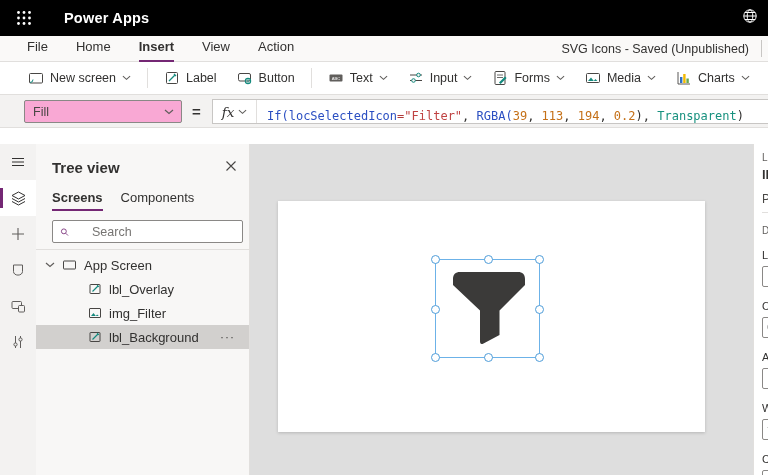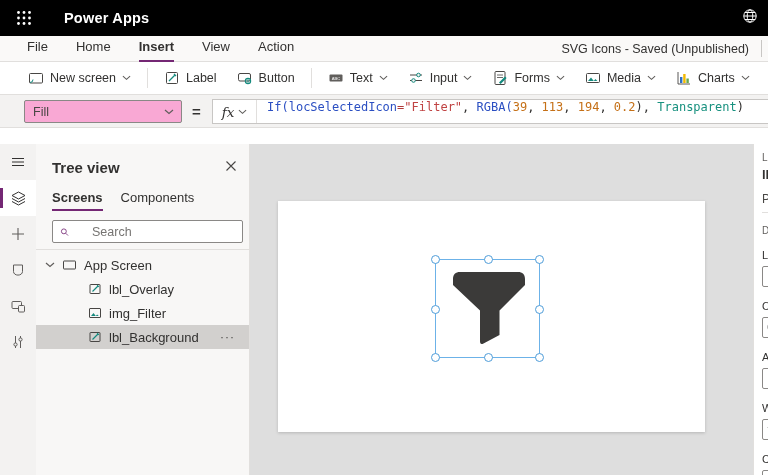--- a/index.html
+++ b/index.html
@@ -32,21 +32,21 @@
 
   
   #formulabar { position:absolute; left:0; top:95px; width:768px; height:33px;
     background:#f3f2f1; border-bottom:1px solid #e1dfdd; }
   #prop-select { position:absolute; left:24px; top:5px; width:158px; height:23px; background:#f9a8d4;
     border:1px solid #8a8886; border-radius:2px; display:flex; align-items:center; cursor:pointer; }
   #prop-select span.lbl { font-size:12.5px; color:#484644; padding-left:8px; }
   #prop-select .chev { margin-left:auto; margin-right:7px; }
   #equals { position:absolute; left:192px; top:8px; font-size:15px; font-weight:bold; color:#323130; }
   #fx-field { position:absolute; left:212px; top:4px; right:0; height:25px; background:#fff;
-    border:1px solid #c8c6c4; border-right:none; display:flex; align-items:flex-start; }
+    border:1px solid #c8c6c4; border-right:none; display:flex; align-items:flex-end; }
   #fx-btn { width:44px; height:100%; display:flex; align-items:center; justify-content:center; gap:4px;
     border-right:1px solid #e1dfdd; cursor:pointer; }
   #fx-btn .fx { font-family:"DejaVu Serif", serif; font-style:italic; font-size:13.5px; color:#323130; }
   #formula-text { padding-left:10px; font-family:"DejaVu Sans Mono", monospace; font-size:12px;
     white-space:pre; overflow:hidden; }
   .tk-blue { color:#2b4fc2; } .tk-red { color:#b03a3a; } .tk-string { color:#c04343; }
   .tk-num { color:#c57017; } .tk-teal { color:#18917f; } .tk-plain { color:#323130; }
 
   
   #main { position:absolute; left:0; top:144px; width:768px; height:347px; }

